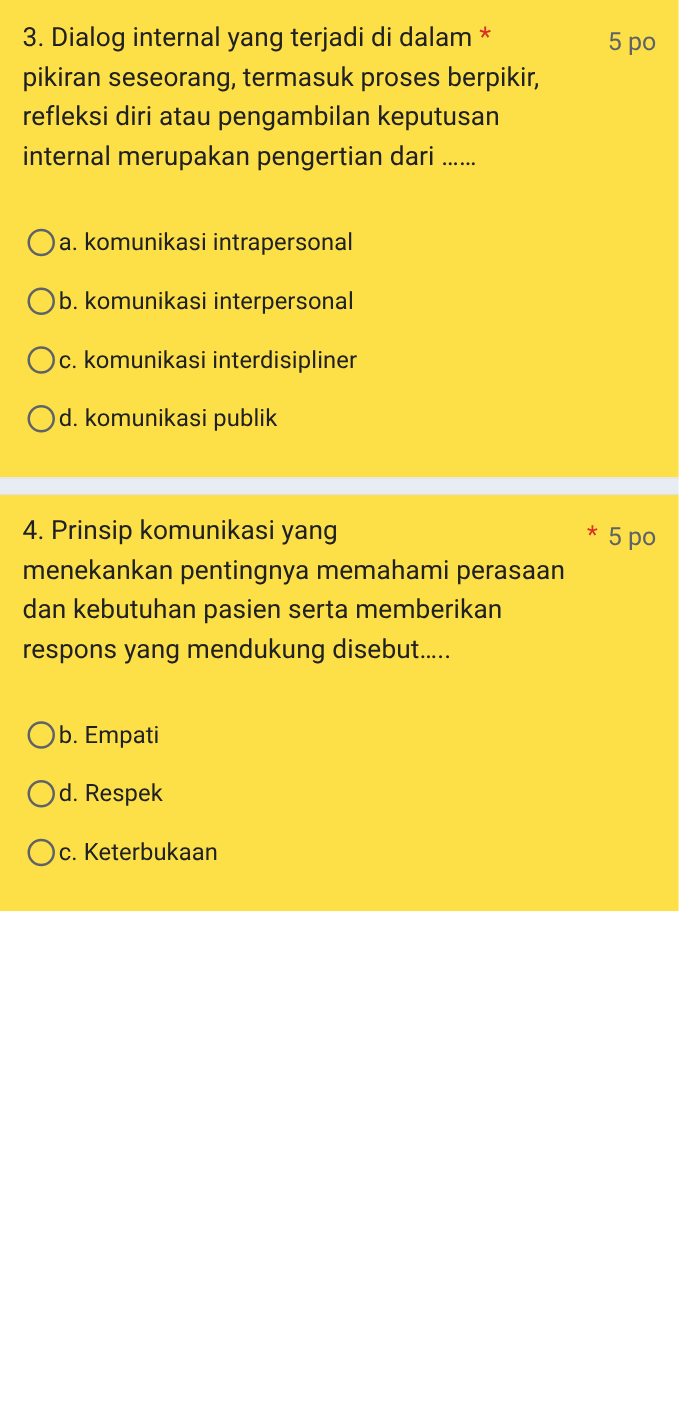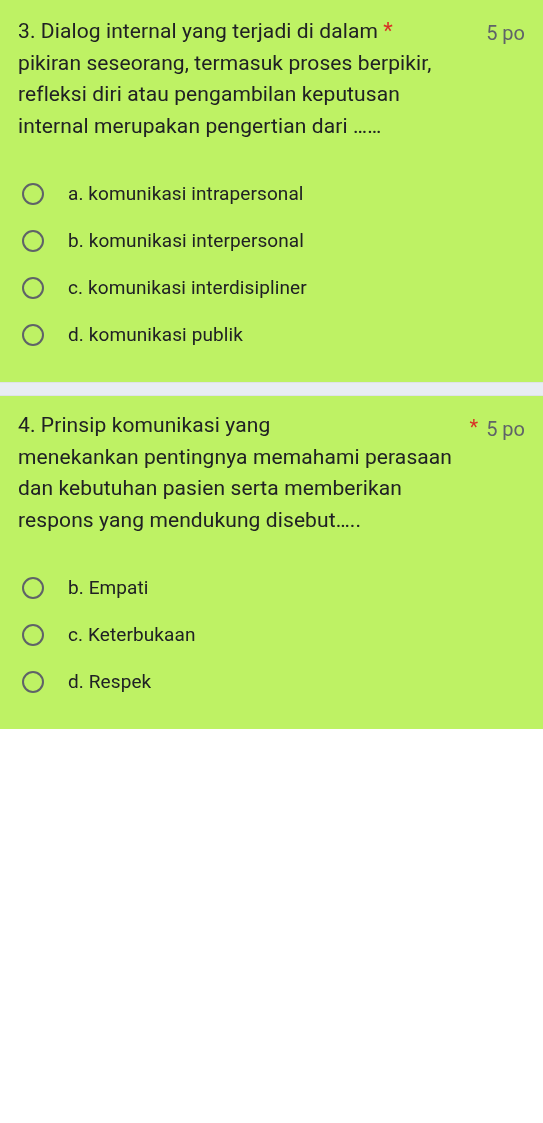--- a/index.html
+++ b/index.html
@@ -7,21 +7,21 @@
       padding: 0;
       box-sizing: border-box;
     }
     body {
       font-family: Roboto, Arial, sans-serif;
       background: #fff;
       width: 543px;
     }
     .question-block {
       padding: 14px 18px 24px 18px;
-      background: #bef264;
+      background: #fde047;
     }
     .divider {
       height: 14px;
       background: #e8edf3;
       border-top: 1px solid #dfe3e8;
       border-bottom: 1px solid #dfe3e8;
     }
     .question-text {
       font-size: 21px;
       line-height: 1.5;
@@ -41,21 +41,21 @@
       white-space: nowrap;
       margin-left: 2px;
       padding-top: 4px;
     }
     .options-list {
       margin-top: 28px;
     }
     .option-row {
       display: flex;
       align-items: center;
-      gap: 24px;
+      gap: 3px;
       padding: 12px 0;
       cursor: pointer;
     }
     .radio-circle {
       width: 22px;
       height: 22px;
       border: 2px solid #5f6368;
       border-radius: 50%;
       flex-shrink: 0;
       margin-left: 4px;
@@ -127,20 +127,20 @@
       <span class="points-text">5 po</span>
     </div>
   </div>
   <div class="options-list">
     <div class="option-row">
       <div class="radio-circle"></div>
       <span class="option-label">b. Empati</span>
     </div>
     <div class="option-row">
       <div class="radio-circle"></div>
-      <span class="option-label">c. Keterbukaan</span>
+      <span class="option-label">d. Respek</span>
     </div>
     <div class="option-row">
       <div class="radio-circle"></div>
-      <span class="option-label">d. Respek</span>
+      <span class="option-label">c. Keterbukaan</span>
     </div>
   </div>
 </div>
 
 </body></html>

